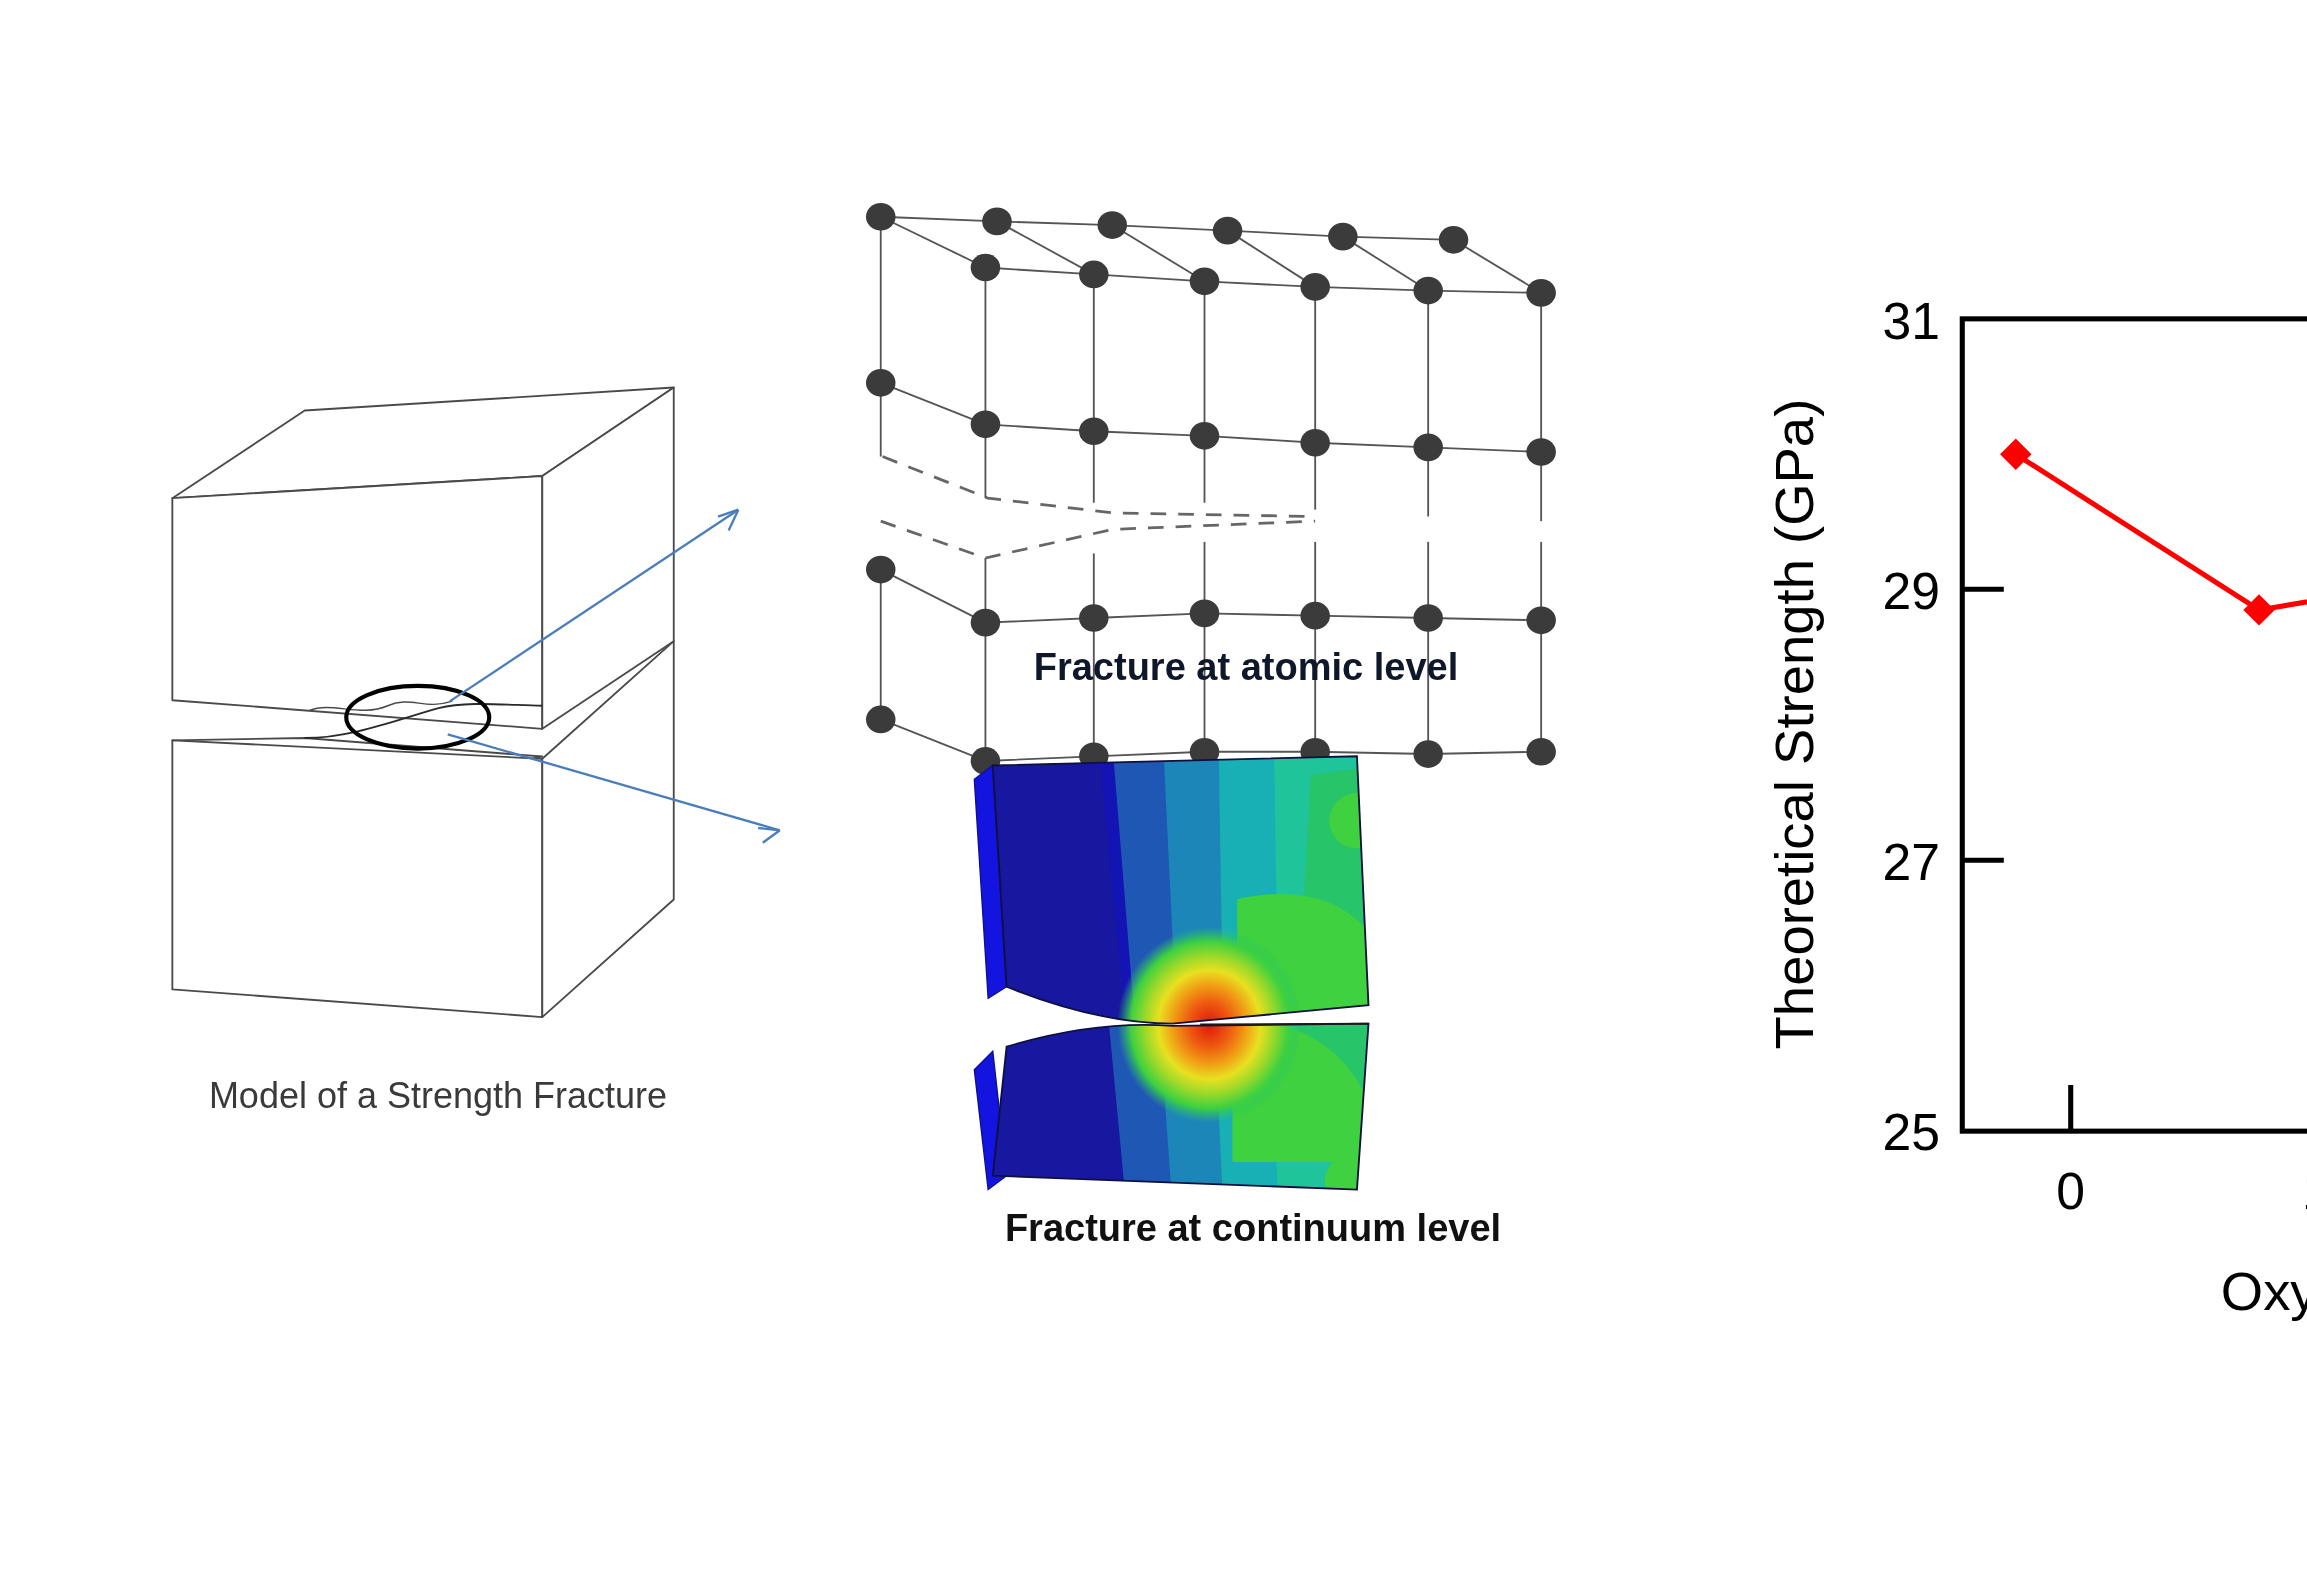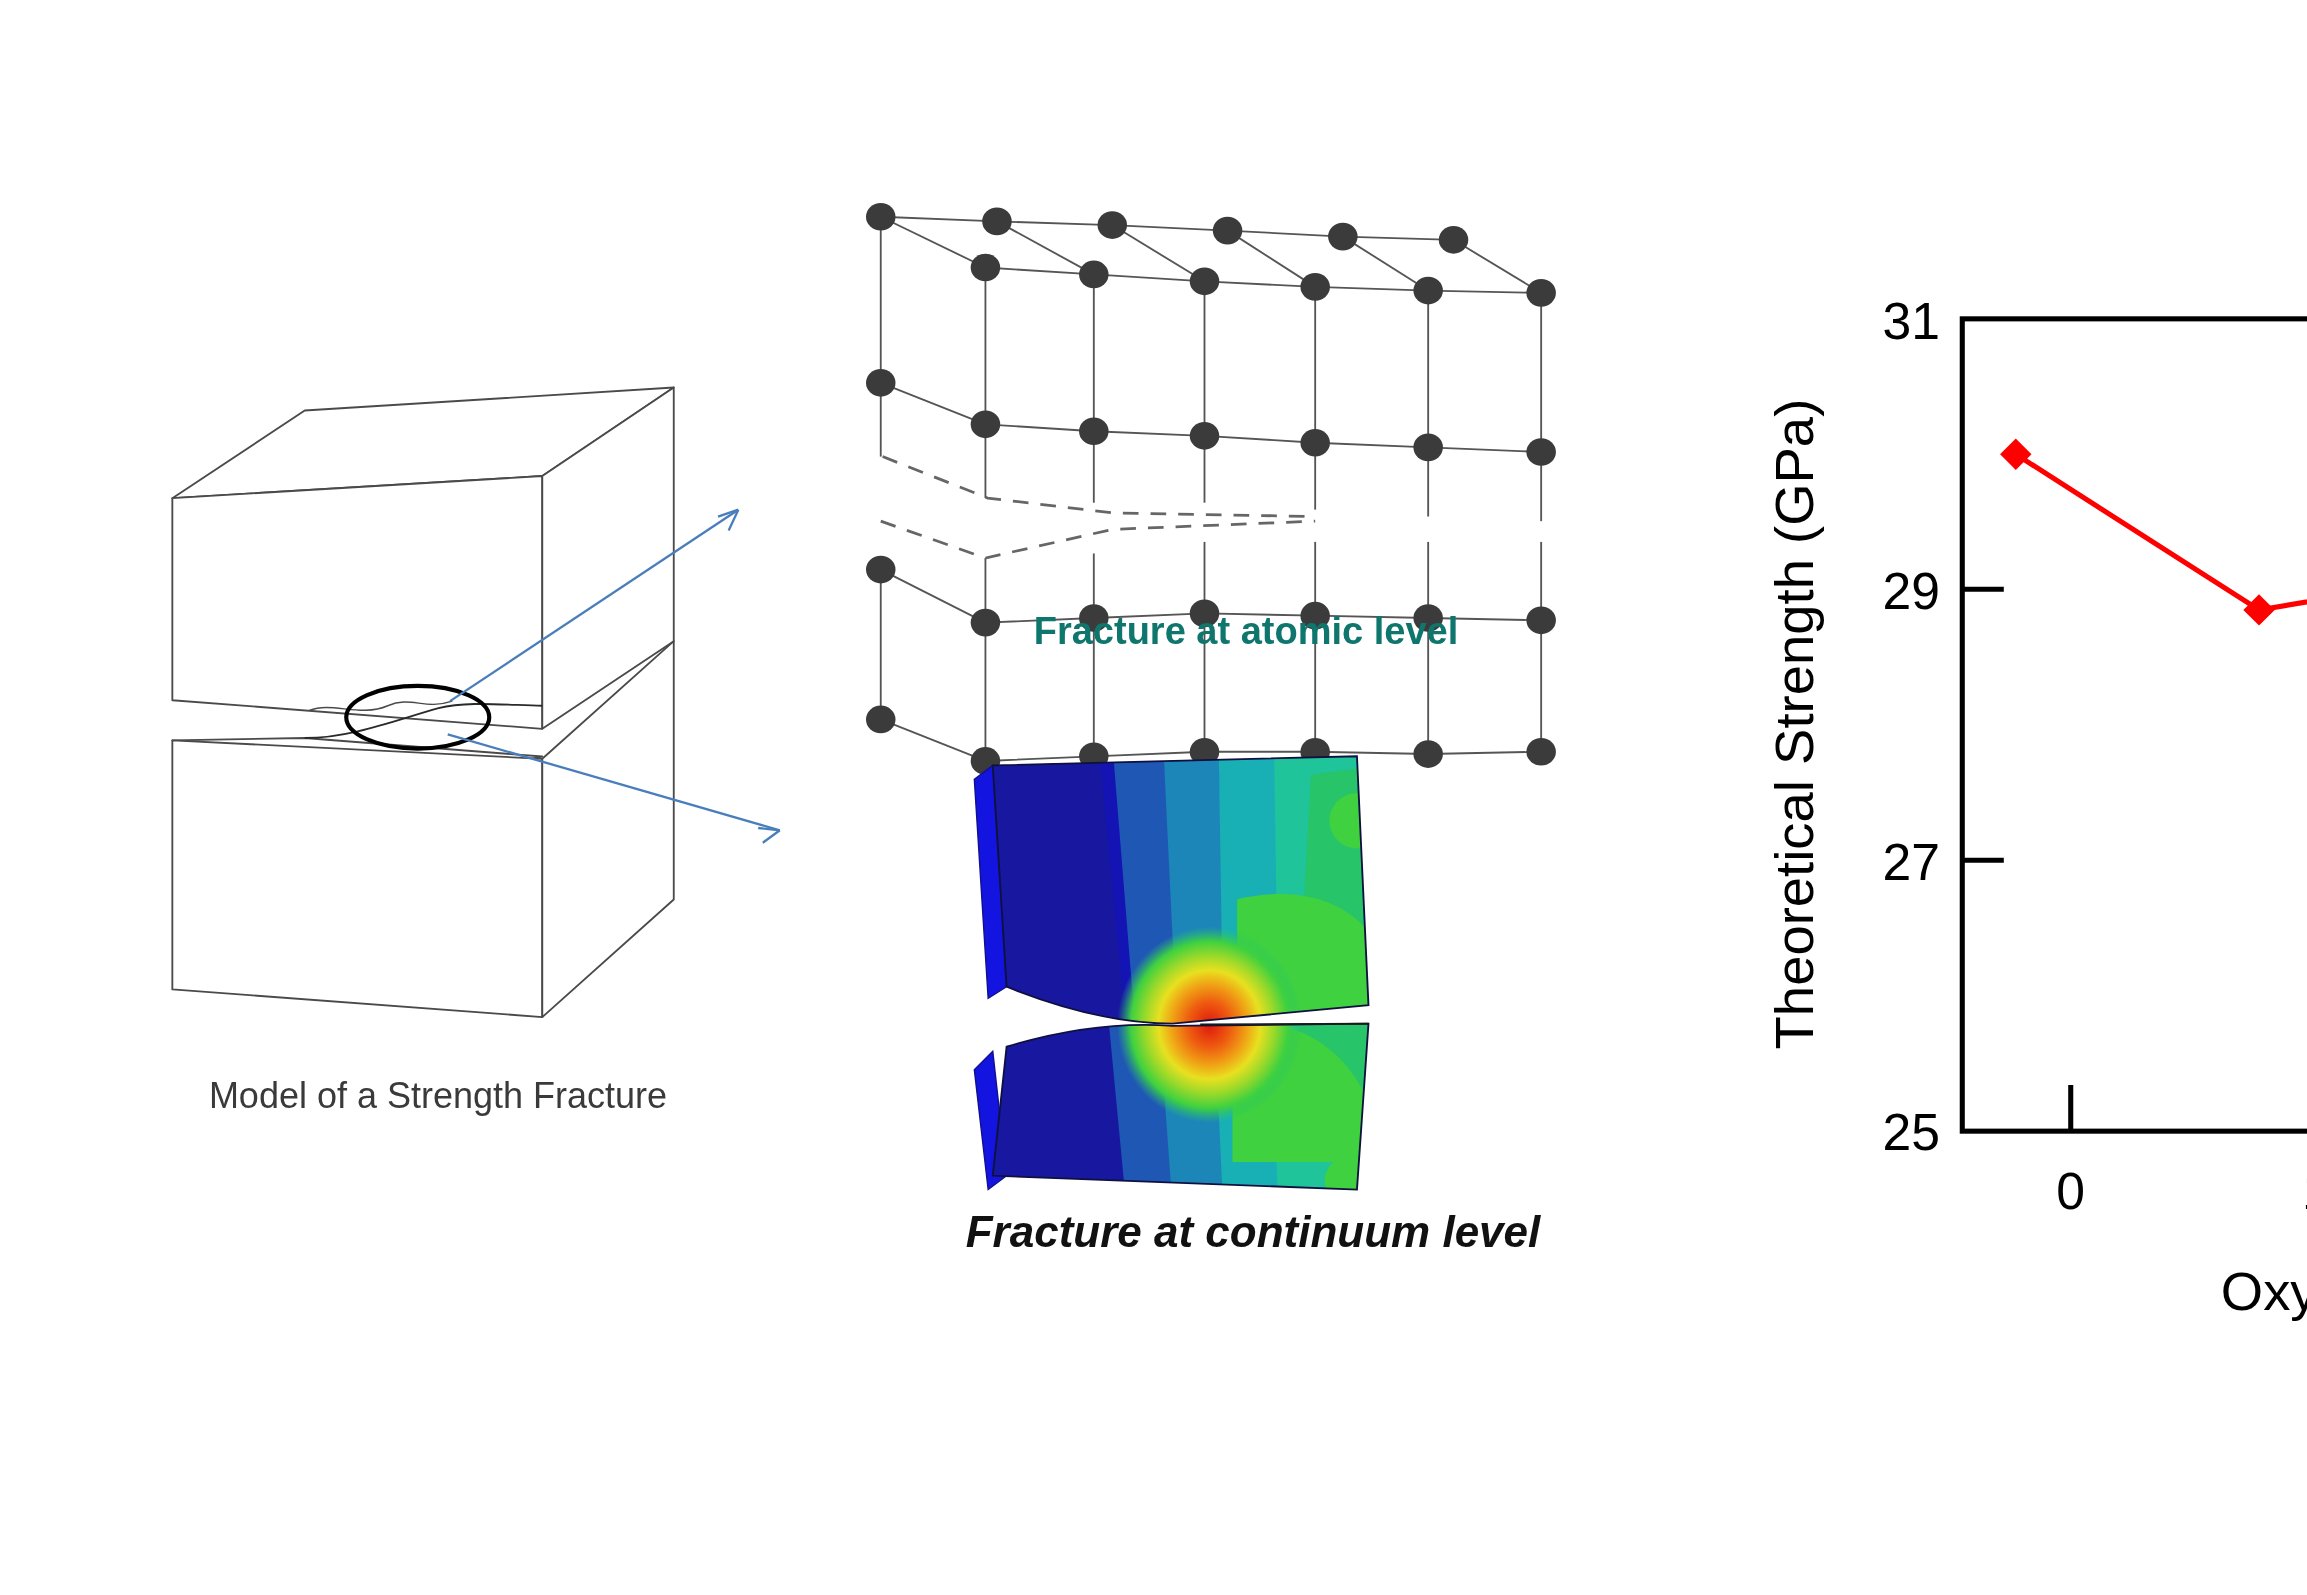--- a/index.html
+++ b/index.html
@@ -6,22 +6,22 @@
   body{font-family:"Liberation Sans", sans-serif;}
   .page{position:relative;width:3238px;height:1595px;background:#ffffff;overflow:hidden;}
 
   
   .panel-left{position:absolute;left:0;top:0;width:877px;height:1292px;}
   .caption{position:absolute;text-align:center;color:#262626;white-space:nowrap;}
   .cap-left{left:115px;top:1075px;width:646px;font-size:36px;font-weight:400;color:#3a3a3a;}
 
   
   .panel-mid{position:absolute;left:831px;top:0;width:877px;height:1338px;}
-  .cap-mid-1{left:854px;top:610px;width:784px;font-size:38px;font-weight:700;color:#0f766e;}
-  .cap-mid-2{left:826px;top:1207px;width:854px;font-size:44px;font-weight:700;color:#111;font-style:italic;}
+  .cap-mid-1{left:854px;top:646px;width:784px;font-size:38px;font-weight:700;color:#0f172a;}
+  .cap-mid-2{left:826px;top:1207px;width:854px;font-size:38px;font-weight:700;color:#111;}
 
   
   .panel-chart{position:absolute;left:1707px;top:221px;width:1477px;height:1200px;}
   .chart-svg{position:absolute;left:0;top:0;}
   .tick-text{font-size:112px;fill:#000;font-family:"Liberation Sans", sans-serif;}
   .axis-title{font-size:118px;fill:#000;font-family:"Liberation Sans", sans-serif;}
 </style>
 </head>
 <body>
 

